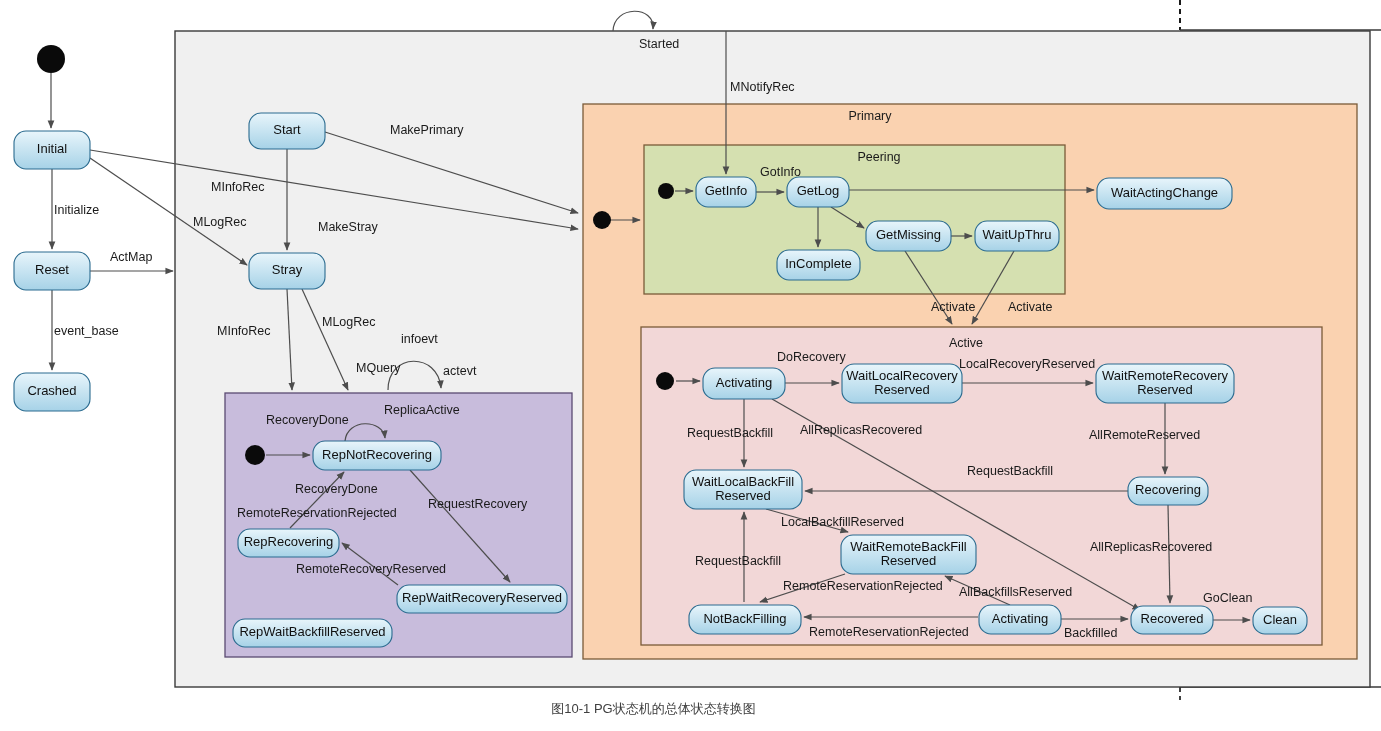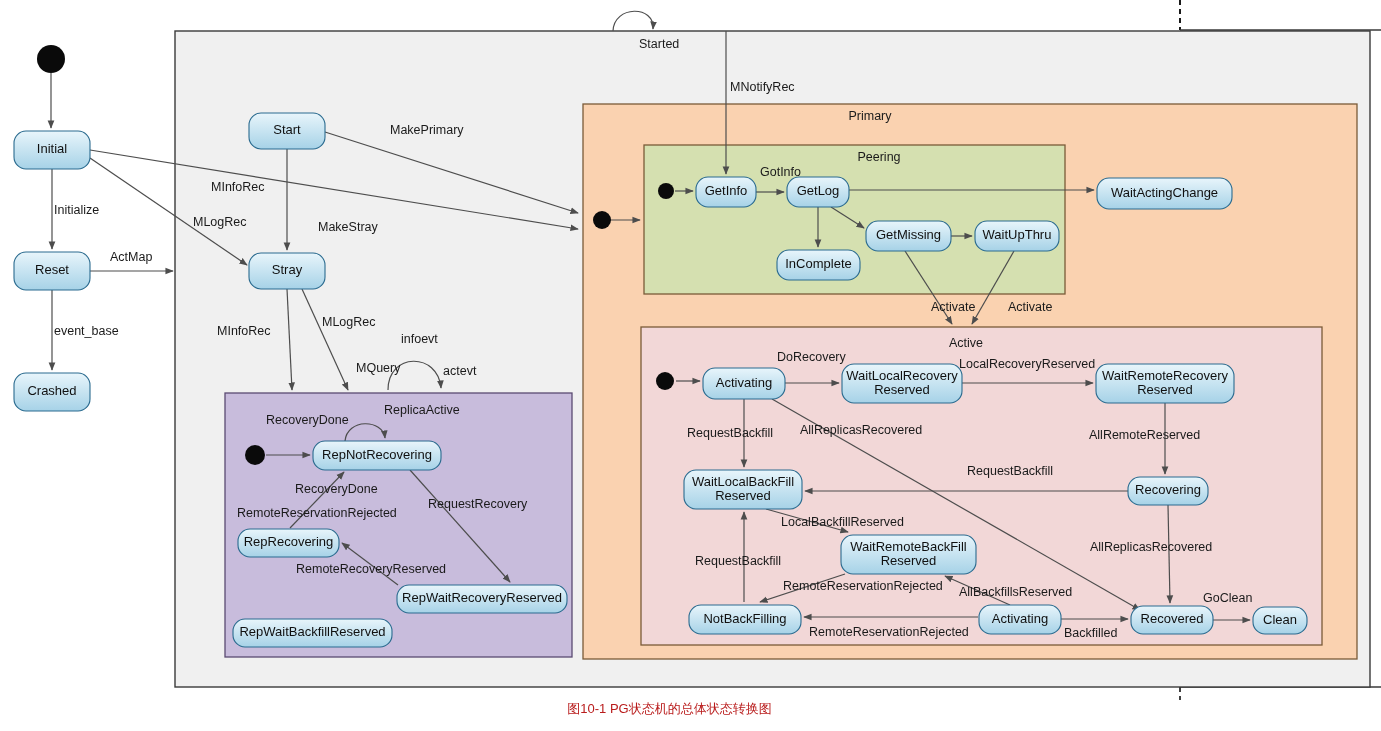--- a/index.html
+++ b/index.html
@@ -2,22 +2,22 @@
 <html><head>
 <meta charset="utf-8">
 <style>
   html,body{margin:0;padding:0;background:#ffffff;}
   body{width:1381px;height:731px;font-family:"Liberation Sans","DejaVu Sans",sans-serif;overflow:hidden;}
   #stage{position:relative;width:1381px;height:731px;}
   svg{display:block;}
   .edge-label{font-size:12.5px;fill:#1a1a1a;font-family:"Liberation Sans","DejaVu Sans",sans-serif;}
   .region-label{font-size:12.5px;fill:#1a1a1a;font-family:"Liberation Sans","DejaVu Sans",sans-serif;text-anchor:middle;}
   .node-label{font-size:13px;fill:#101010;font-family:"Liberation Sans","DejaVu Sans",sans-serif;text-anchor:middle;dominant-baseline:middle;}
-  .caption{position:absolute;left:0;top:700px;width:1307px;text-align:center;font-size:13px;color:#b91c1c;
-           font-family:"Liberation Sans","DejaVu Sans",sans-serif;padding-left:16px;}
+  .caption{position:absolute;left:0;top:700px;width:1307px;text-align:center;font-size:13px;color:#404040;
+           font-family:"Liberation Sans","DejaVu Sans",sans-serif;}
   .edge{stroke:#4d4d4d;stroke-width:1.2;fill:none;}
   .nodebox{stroke:#2b6b8f;stroke-width:1.1;}
 </style>
 </head>
 <body>
 
 <div id="stage">
 <svg id="diagram" width="1381" height="700" viewBox="0 0 1381 700">
   <defs>
     <linearGradient id="ndgrad" x1="0" y1="0" x2="0" y2="1">

